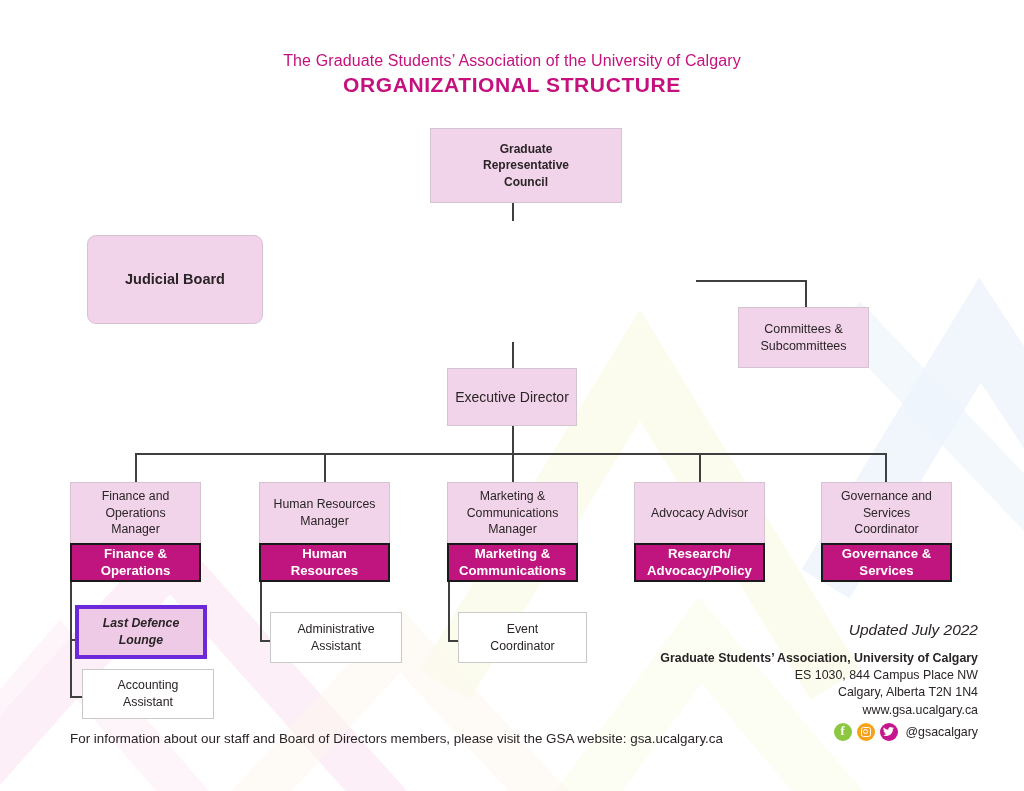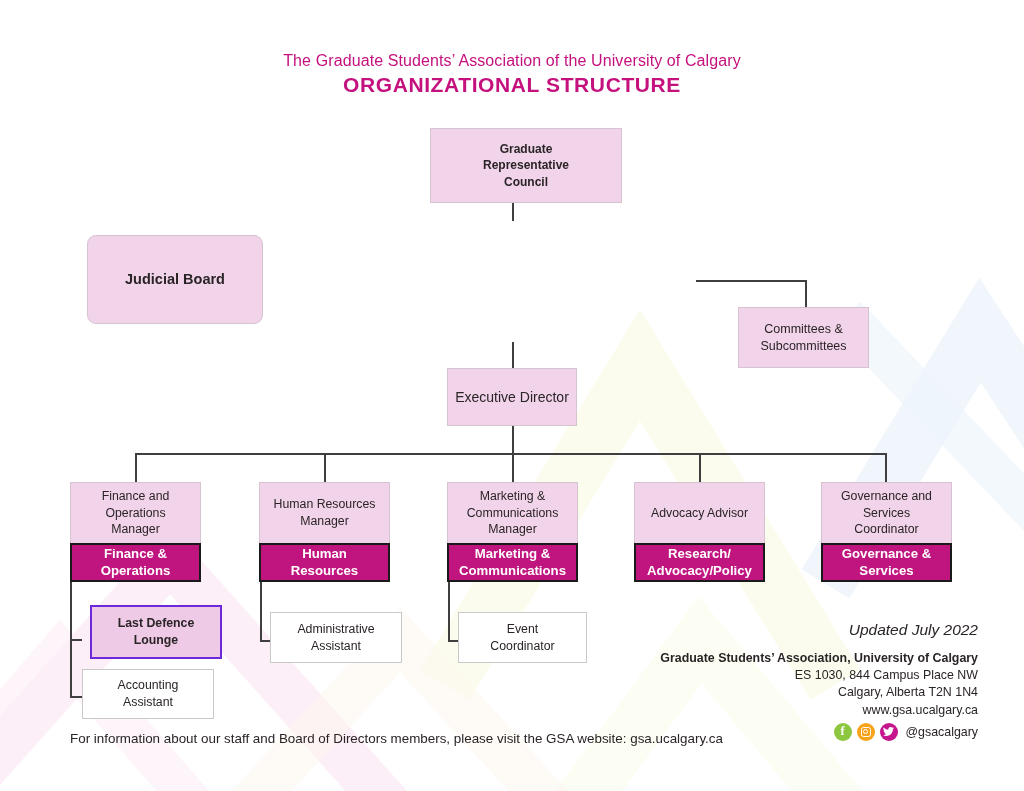--- a/index.html
+++ b/index.html
@@ -40,21 +40,21 @@
     background:var(--box_pink,#f2d4ea);border:1px solid #d6c3d1;border-bottom:none;
     font-size:12.3px;text-align:center;white-space:pre-line;line-height:1.35;
   }
   .branch .dept{
     box-sizing:border-box;height:39px;display:flex;align-items:center;justify-content:center;
     background:var(--bar_magenta,#c0147f);border:2px solid #1a1a1a;
     color:#ffffff;font-size:13.2px;font-weight:bold;text-align:center;white-space:pre-line;line-height:1.28;
   }
   .branch-1{left:70px;} .branch-2{left:259px;} .branch-3{left:447px;} .branch-4{left:634px;} .branch-5{left:821px;}
 
-  .box-ldl{left:90px;top:605px;width:132px;height:54px;background:var(--ldl_pink,#eecae6);border:2px solid #6d28d9;font-size:12.3px;font-weight:bold;}
+  .box-ldl{left:75px;top:605px;width:132px;height:54px;background:var(--ldl_pink,#eecae6);border:4px solid #6d28d9;font-size:12.3px;font-weight:bold;font-style:italic;}
   .box-acct{left:82px;top:669px;width:132px;height:50px;font-size:12.3px;}
   .box-admin{left:270px;top:612px;width:132px;height:51px;font-size:12.3px;}
   .box-event{left:458px;top:612px;width:129px;height:51px;font-size:12.3px;}
 
   
   .line{position:absolute;background:var(--line,#3f3f3f);}
   .lv{width:2px;} .lh{height:2px;}
 
   
   .footer{position:absolute;right:46px;top:621px;text-align:right;}

